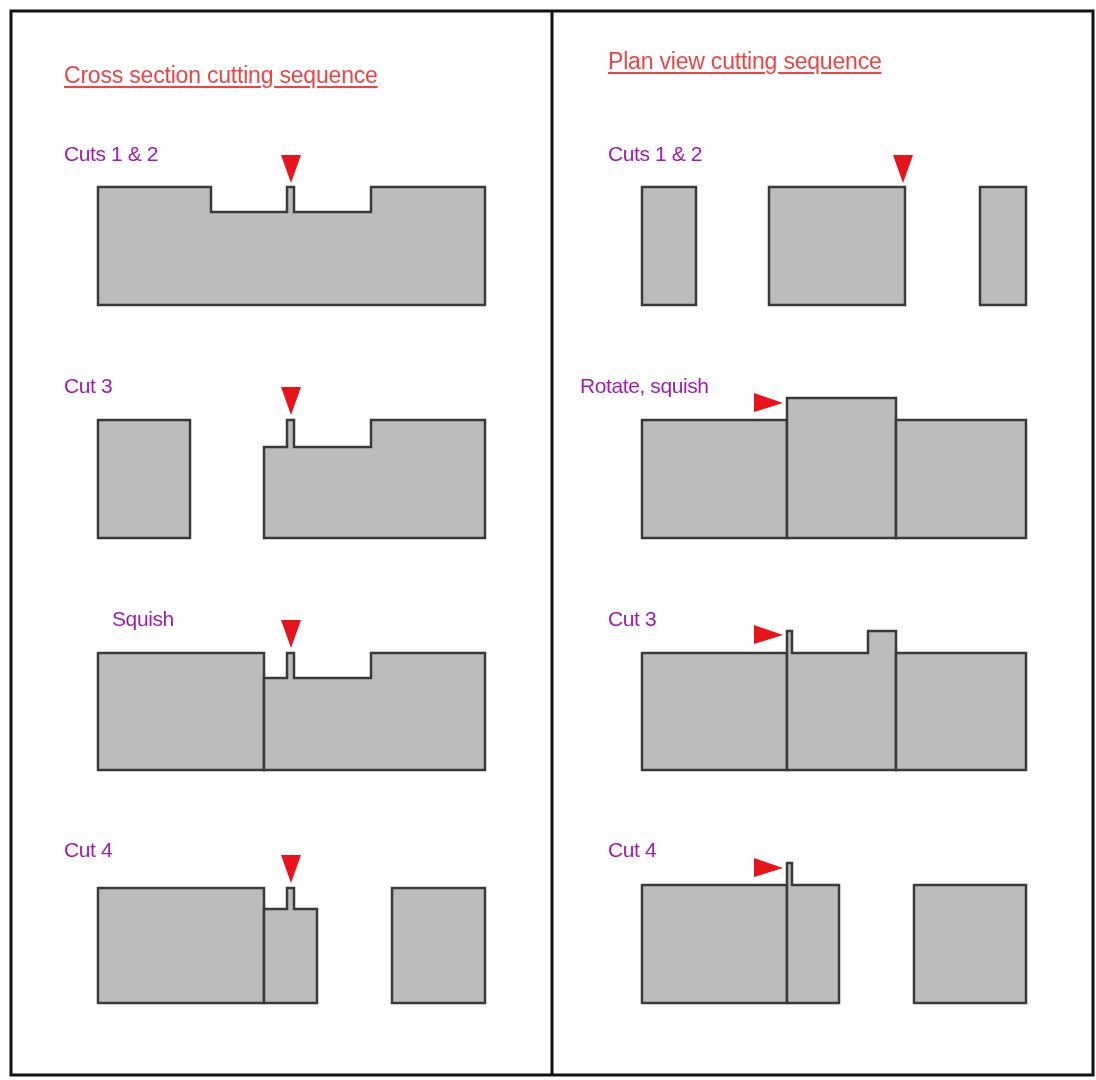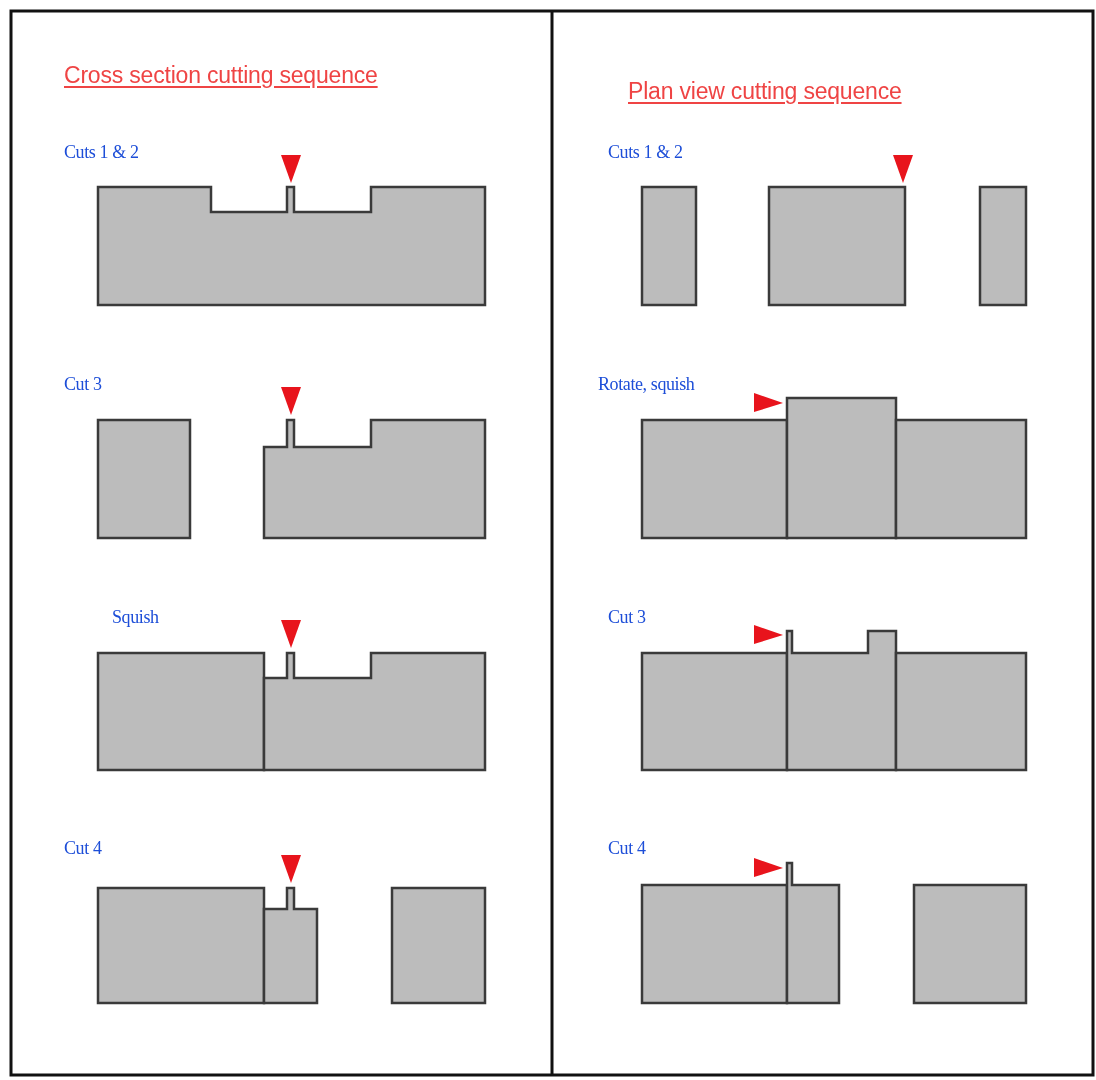--- a/index.html
+++ b/index.html
@@ -1,21 +1,21 @@
 <!DOCTYPE html>
 <html><head>
 <meta charset="utf-8">
 <style>
   html, body { margin:0; padding:0; background:#ffffff; }
   body { width:1096px; height:1080px; position:relative; overflow:hidden;
          font-family:"Liberation Sans", sans-serif; }
   #frame { position:absolute; left:0; top:0; width:1096px; height:1080px; }
   .title { position:absolute; font-size:23px; color:#ef4444; text-decoration:underline;
            text-underline-offset:3px; letter-spacing:-0.2px; white-space:nowrap; }
-  .label { position:absolute; font-size:18px; color:#1d4ed8; letter-spacing:-0.4px; white-space:nowrap;font-family:Liberation Serif, serif; }
+  .label { position:absolute; font-size:21px; color:#a21caf; letter-spacing:-0.4px; white-space:nowrap; }
 </style>
 </head>
 <body>
 
 <svg id="frame" width="1096" height="1080" viewBox="0 0 1096 1080" xmlns="http://www.w3.org/2000/svg">
   <rect x="11" y="11" width="1082" height="1064" fill="none" stroke="#111" stroke-width="3"></rect>
   <line x1="552" y1="11" x2="552" y2="1075" stroke="#111" stroke-width="3"></line>
   <g id="shapes">
       <polygon points="98,187 211,187 211,212 287,212 287,187 294,187 294,212 371,212 371,187 485,187 485,305 98,305" fill="#bcbcbc" stroke="#3a3a3a" stroke-width="2.5" stroke-linejoin="miter"></polygon>
       <polygon points="281,155 301,155 291,183" fill="#e8141c"></polygon>
@@ -42,23 +42,23 @@
       <polygon points="896,653 1026,653 1026,770 896,770" fill="#bcbcbc" stroke="#3a3a3a" stroke-width="2.5" stroke-linejoin="miter"></polygon>
       <polygon points="754,625 783,635 754,644" fill="#e8141c"></polygon>
       <polygon points="642,885 787,885 787,1003 642,1003" fill="#bcbcbc" stroke="#3a3a3a" stroke-width="2.5" stroke-linejoin="miter"></polygon>
       <polygon points="787,885 787,863 792,863 792,885 839,885 839,1003 787,1003" fill="#bcbcbc" stroke="#3a3a3a" stroke-width="2.5" stroke-linejoin="miter"></polygon>
       <polygon points="914,885 1026,885 1026,1003 914,1003" fill="#bcbcbc" stroke="#3a3a3a" stroke-width="2.5" stroke-linejoin="miter"></polygon>
       <polygon points="754,858 783,868 754,877" fill="#e8141c"></polygon>
     </g>
 </svg>
 
 <div class="title" style="left:64px; top:62px;">Cross section cutting sequence</div>
-<div class="title" style="left:608px; top:78px;margin-left:20px;">Plan view cutting sequence</div>
+<div class="title" style="left:608px; top:48px;">Plan view cutting sequence</div>
 
 <div class="label" style="left:64px; top:142px;">Cuts 1 &amp; 2</div>
 <div class="label" style="left:64px; top:374px;">Cut 3</div>
 <div class="label" style="left:64px; top:607px;margin-left:48px;">Squish</div>
 <div class="label" style="left:64px; top:838px;">Cut 4</div>
 
 <div class="label" style="left:608px; top:142px;">Cuts 1 &amp; 2</div>
-<div class="label" style="left:598px; top:374px;">Rotate, squish</div>
+<div class="label" style="left:580px; top:374px;">Rotate, squish</div>
 <div class="label" style="left:608px; top:607px;">Cut 3</div>
 <div class="label" style="left:608px; top:838px;">Cut 4</div>
 
 </body></html>

